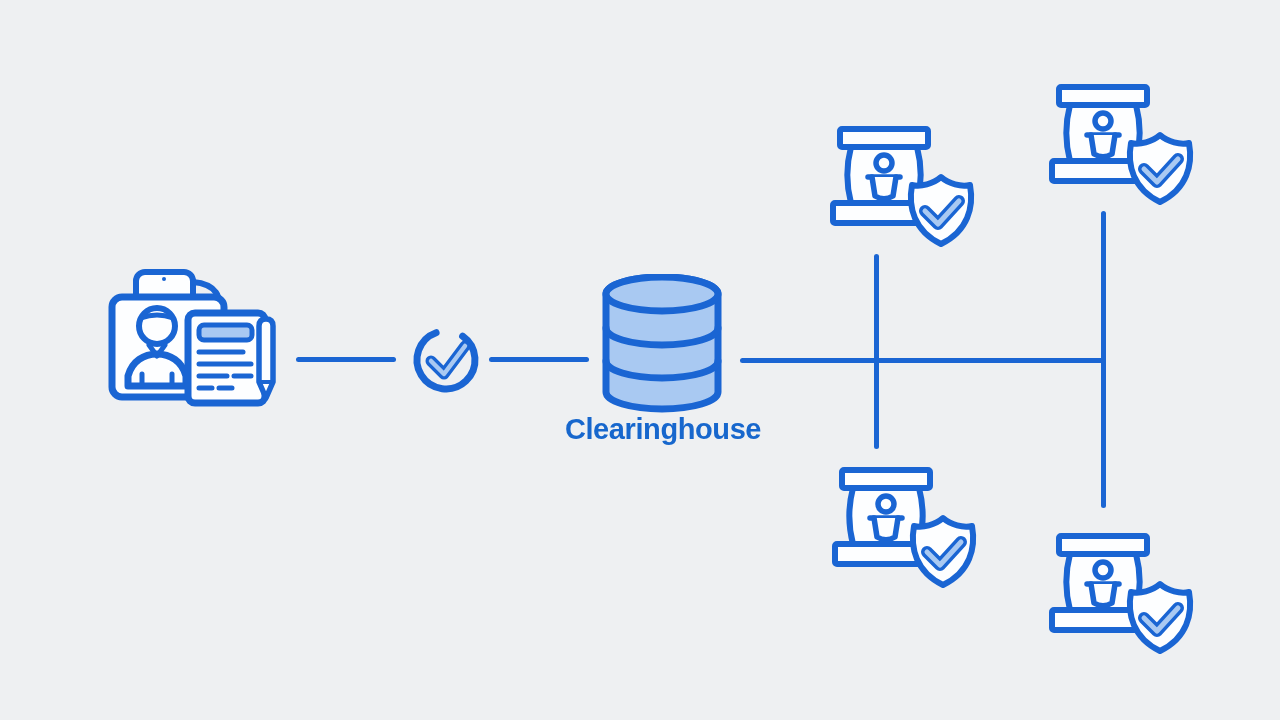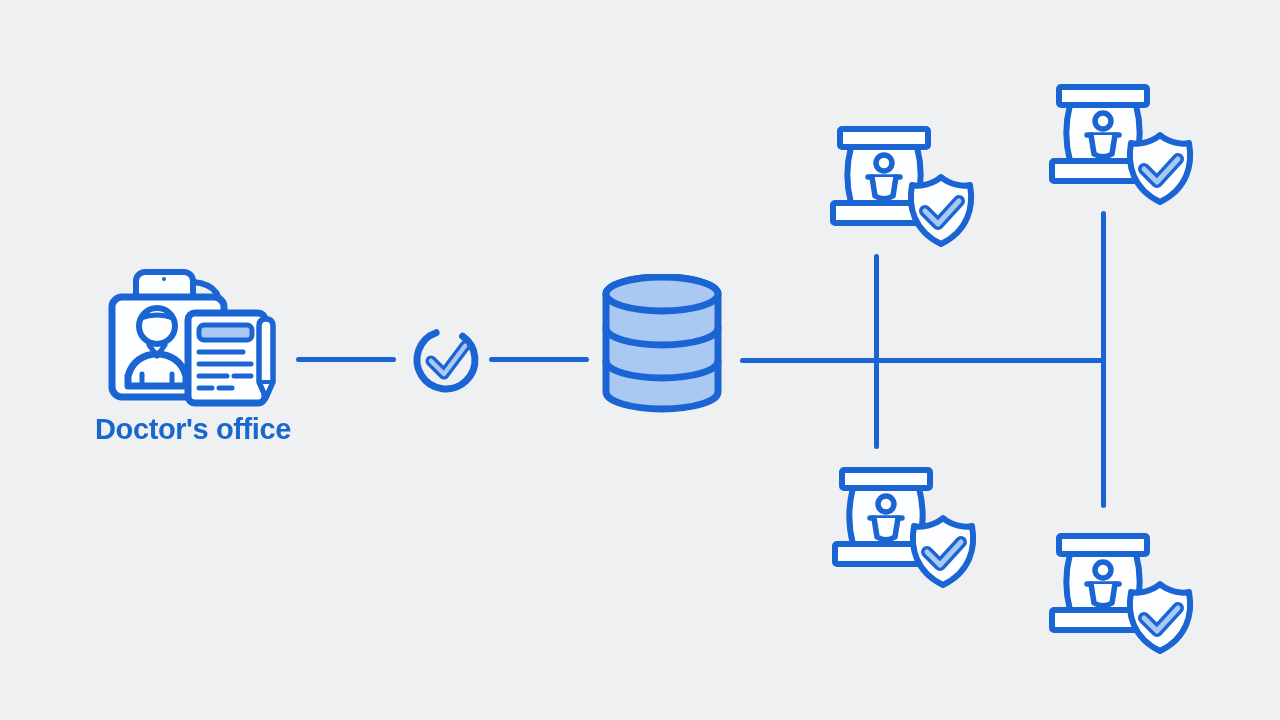--- a/index.html
+++ b/index.html
@@ -69,39 +69,39 @@
       <path class="ln fn" stroke-width="5" d="M99,100 L151,100"></path>
       <path class="ln fn" stroke-width="5" d="M99,112 L127,112 M134,112 L151,112"></path>
       <path class="ln fn" stroke-width="5" d="M99,124 L112,124 M119,124 L132,124"></path>
       <g>
         <path class="ln fw" stroke-width="5.5" d="M159,62 Q159,55 166,55 Q173,55 173,62 L173,118 L166,134 L159,118 Z"></path>
         <path class="ln fn" stroke-width="4" d="M159,118 L173,118"></path>
       </g>
     </g>
   </svg>
 
-  <div class="node-label" style="left:57px;top:413px;width:272px">Doctor's office</div>
 
   <div class="connector" style="left:296px;top:357px;width:100px;height:5px"></div>
 
   <svg class="abs" style="left:407px;top:320px" width="78" height="78" viewBox="0 0 78 78">
     <path class="ln fn" stroke-width="7" d="M55.6,16.2 A29,29 0 1 1 29.1,12.7"></path>
     <path class="ln fn" stroke-width="11" d="M24,41 L37,54 L58,26"></path>
     <path class="fn" stroke="var(--fill-light)" stroke-width="4.5" stroke-linecap="round" stroke-linejoin="round" d="M24,41 L37,54 L58,26"></path>
   </svg>
 
   <div class="connector" style="left:489px;top:357px;width:100px;height:5px"></div>
 
   <svg class="abs" style="left:598px;top:274px" width="128" height="140" viewBox="0 0 128 140">
     <path class="ln fl" stroke-width="7" d="M8,20 A56,17 0 0 1 120,20 L120,118 A56,17 0 0 1 8,118 Z"></path>
     <ellipse class="ln fl" cx="64" cy="20" rx="56" ry="17" stroke-width="7"></ellipse>
     <path class="ln fn" stroke-width="7" d="M8,54 A56,17 0 0 0 120,54"></path>
     <path class="ln fn" stroke-width="7" d="M8,87 A56,17 0 0 0 120,87"></path>
   </svg>
 
+  <div class="node-label" style="left:527px;top:413px;width:272px">Clearinghouse</div>
 
   <div class="connector" style="left:740px;top:358px;width:365px;height:5px"></div>
 
   <div class="connector" style="left:874px;top:254px;width:5px;height:195px"></div>
   <div class="connector" style="left:1101px;top:211px;width:5px;height:297px"></div>
 
   <svg class="abs" style="left:830px;top:126px" width="148" height="128" viewBox="0 0 148 128">
     <use href="#payer-shape"></use>
   </svg>
   <svg class="abs" style="left:1049px;top:84px" width="148" height="128" viewBox="0 0 148 128">

